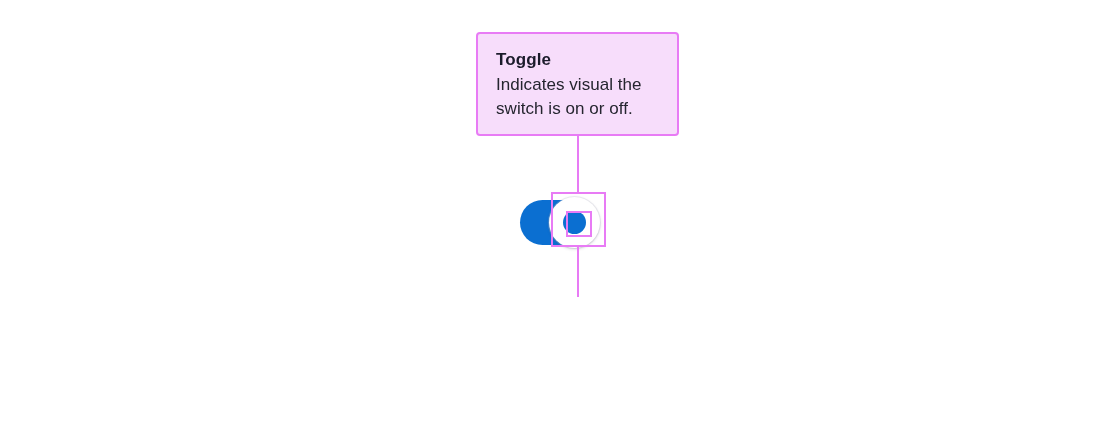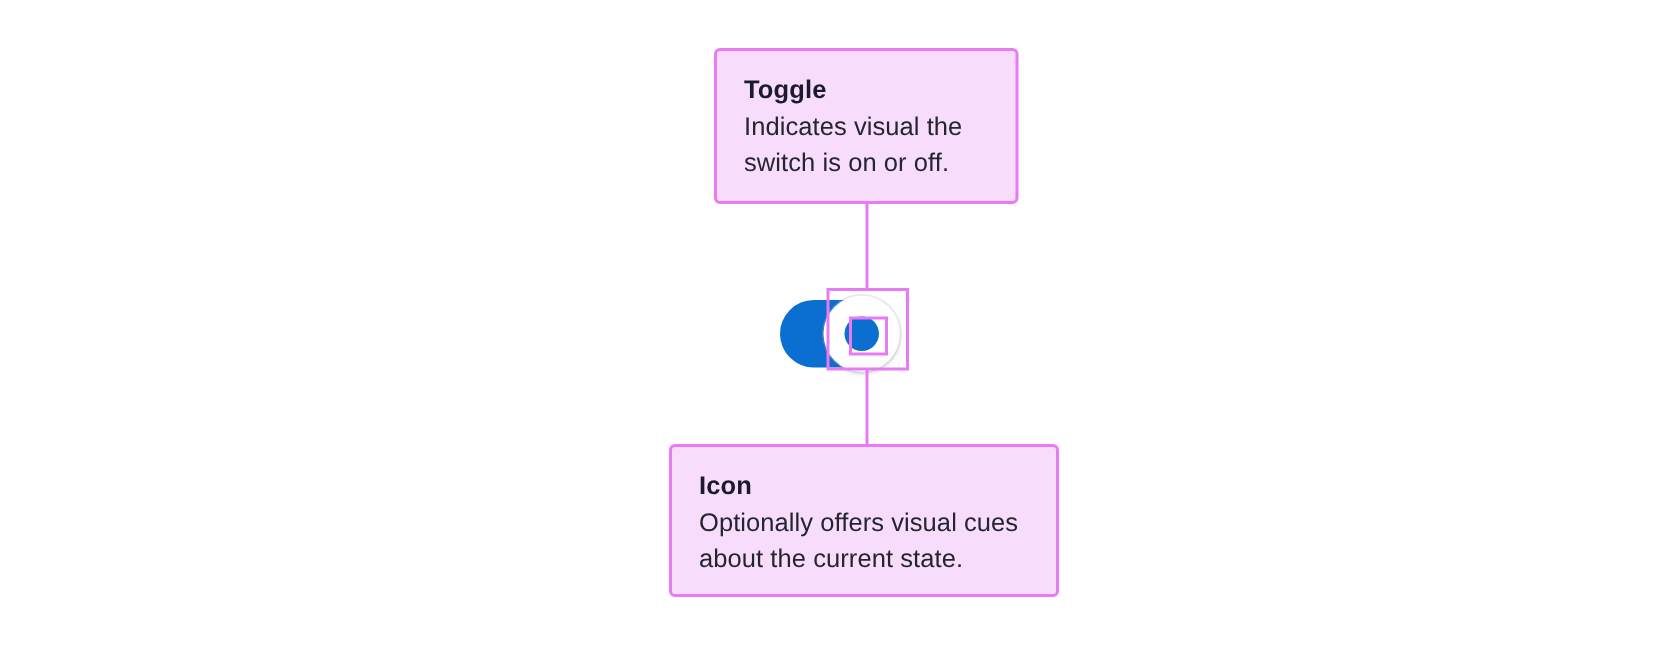--- a/index.html
+++ b/index.html
@@ -153,18 +153,14 @@
     <div id="toggle-knob">
       <div id="toggle-knob-dot"></div>
     </div>
   </div>
 
   <div class="highlight-square" id="highlight-outer"></div>
   <div class="highlight-square" id="highlight-inner"></div>
 
   <div class="connector" id="connector-bottom"></div>
 
-  <div class="callout" id="callout-icon">
-    <p class="callout-title">Icon</p>
-    <p class="callout-desc">Optionally offers visual cues about the current state.</p>
-  </div>
 
 </div>
 
 </body></html>

